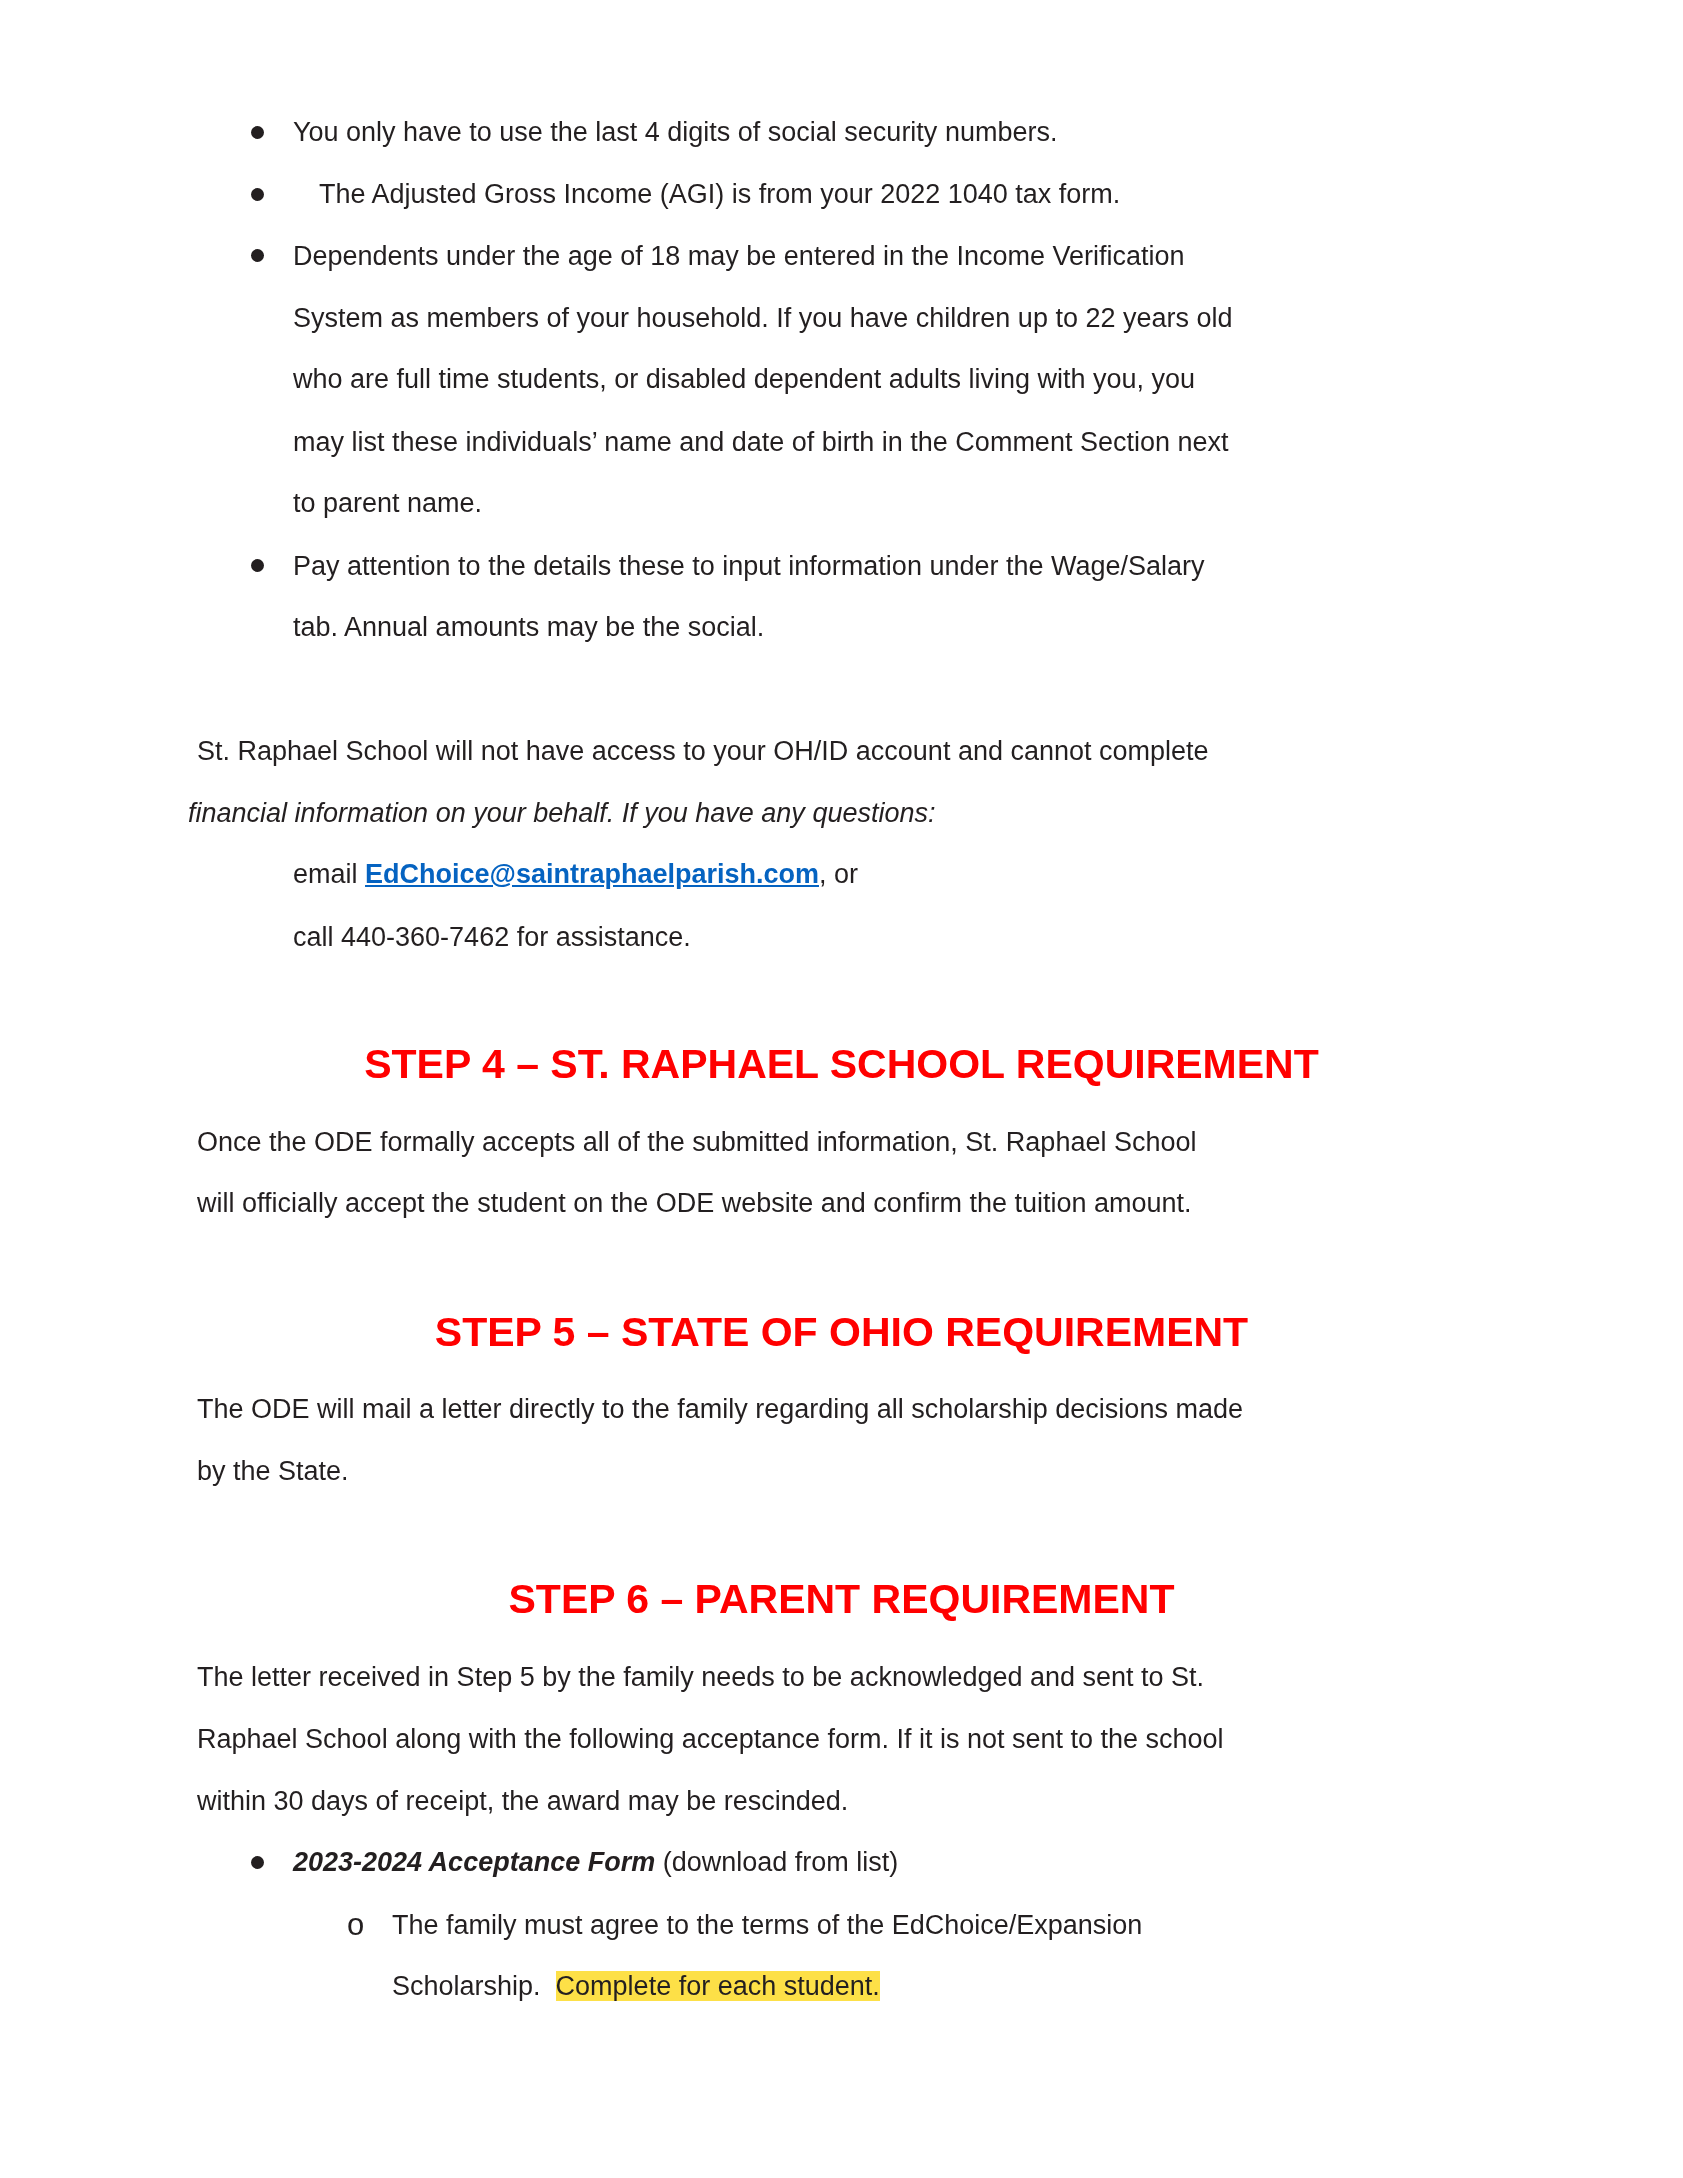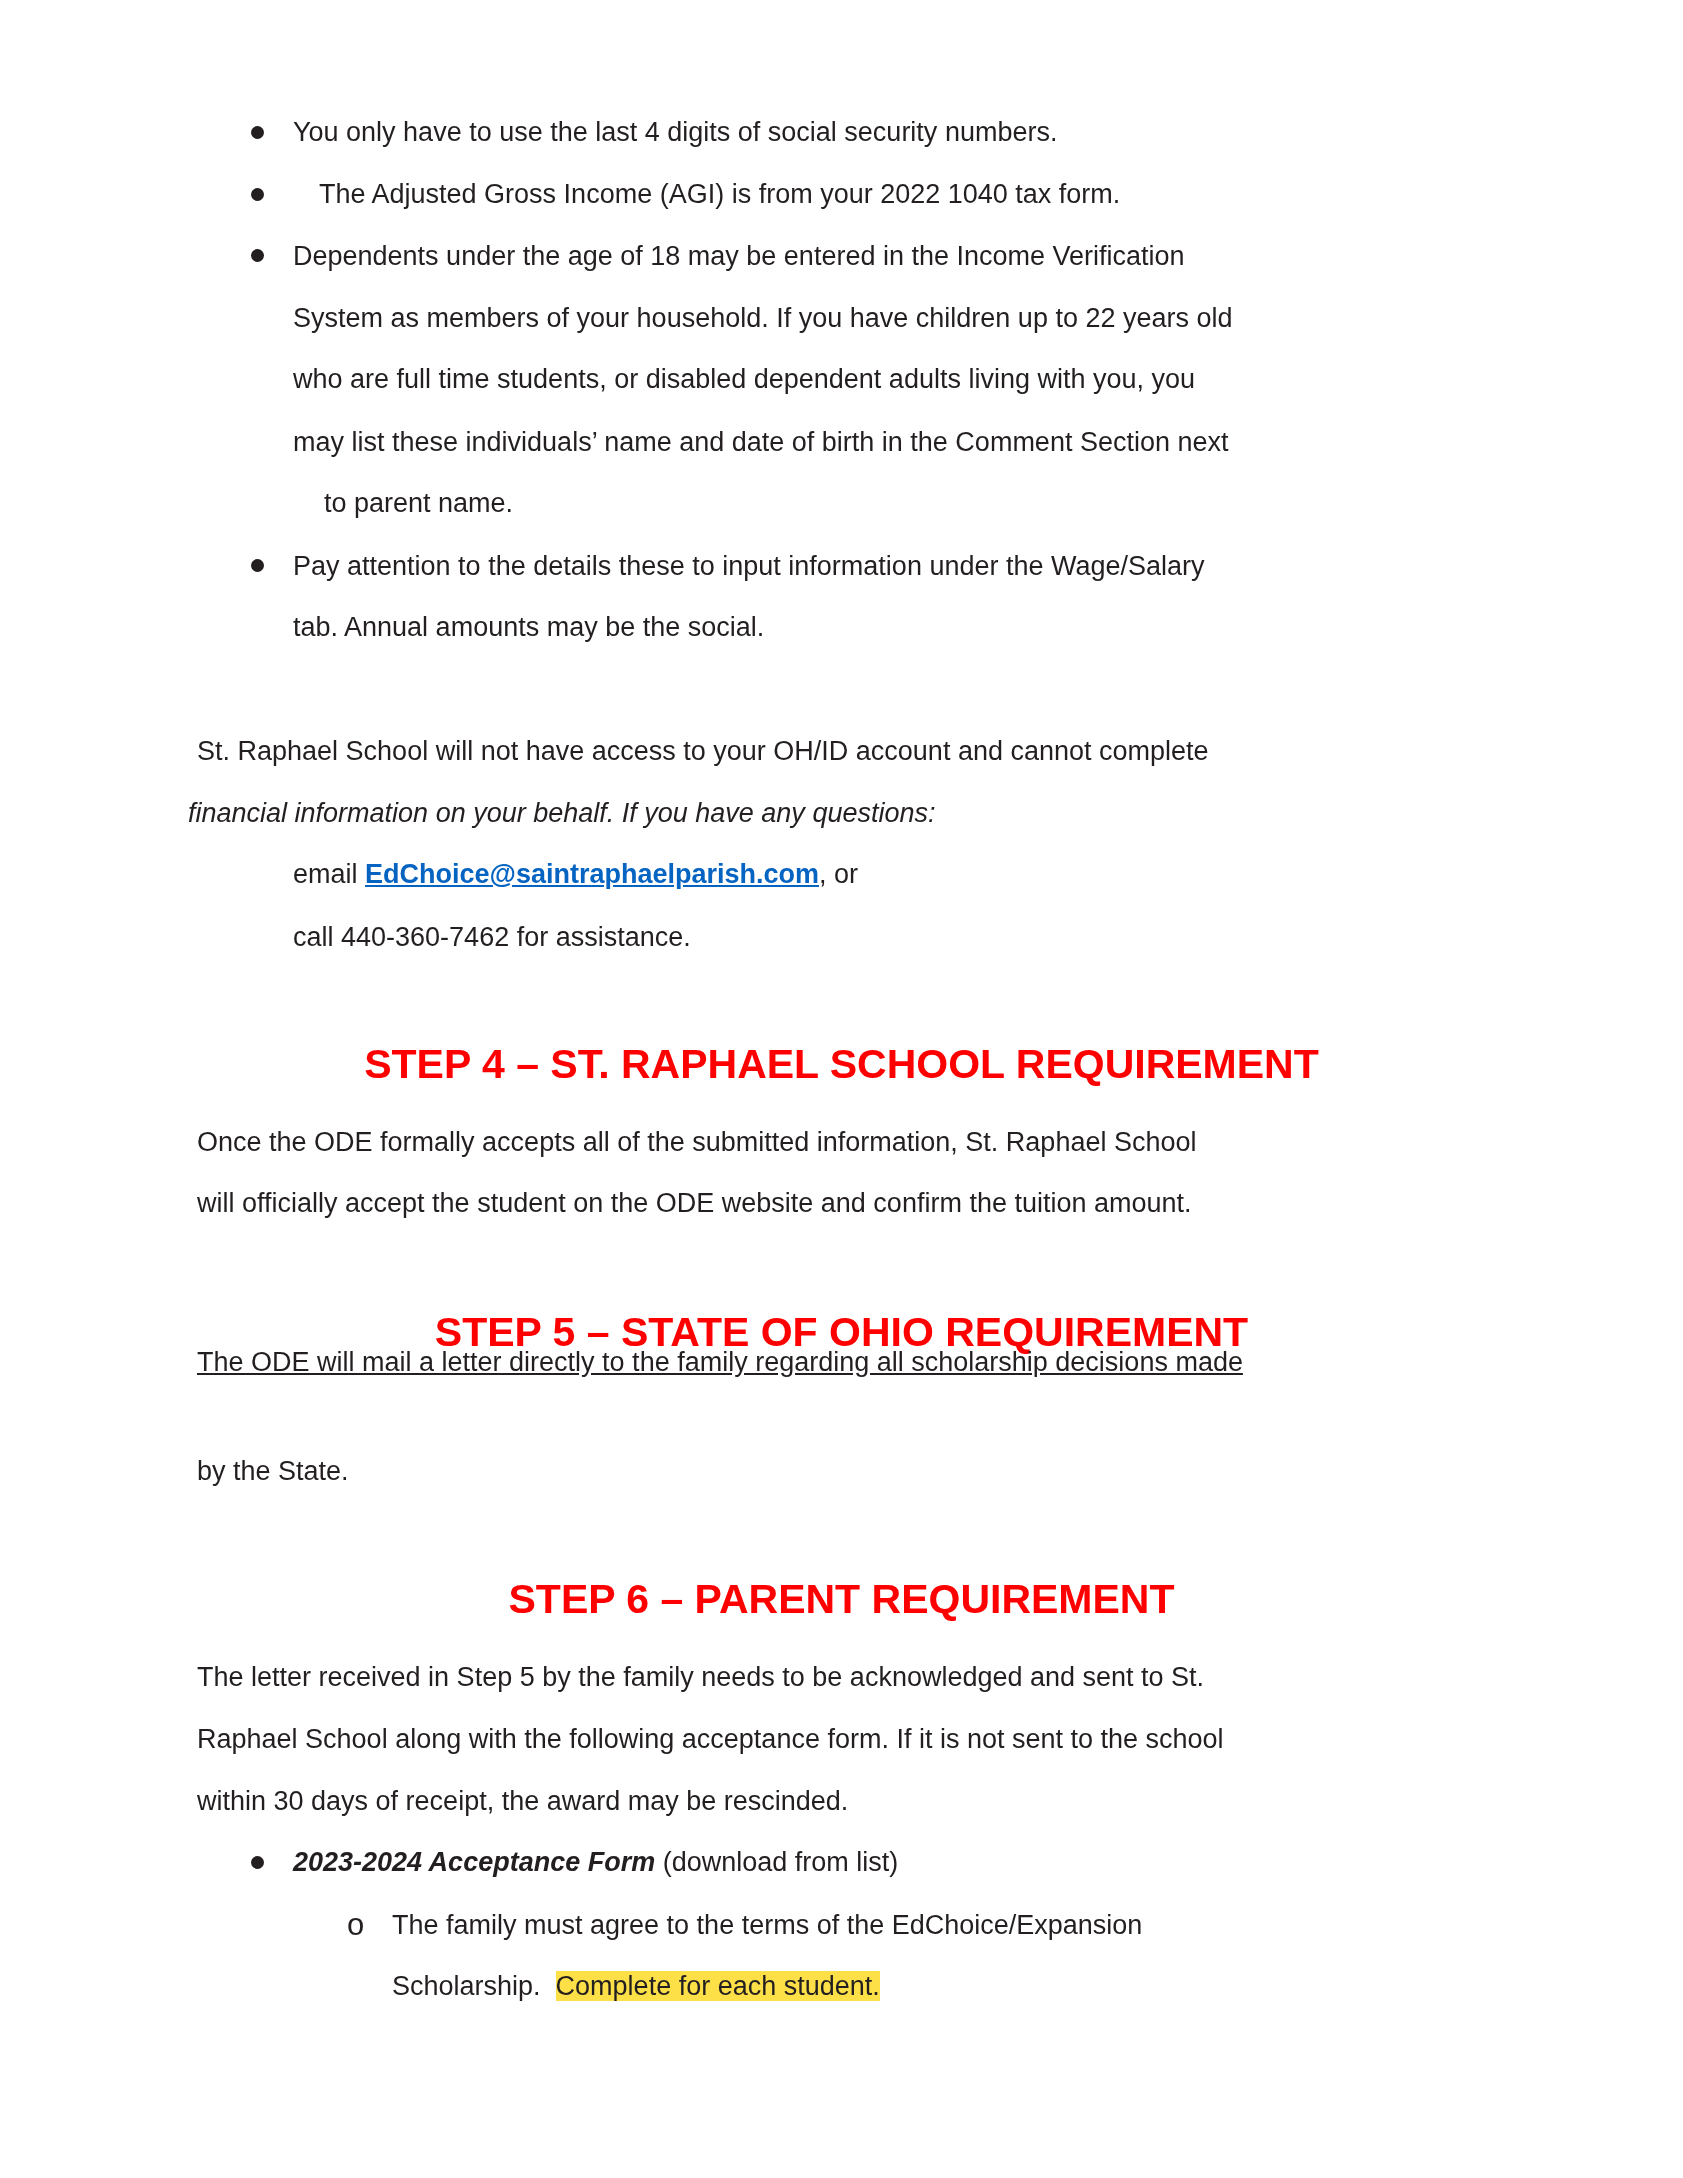--- a/index.html
+++ b/index.html
@@ -21,42 +21,42 @@
   <div class="line" style="left:293px; top:112px;">You only have to use the last 4 digits of social security numbers.</div>
 
   <span class="bullet" style="left:251px; top:188px;"></span>
   <div class="line" style="left:293px; top:174px;margin-left:26px;">The Adjusted Gross Income (AGI) is from your 2022 1040 tax form.</div>
 
   <span class="bullet" style="left:251px; top:249px;"></span>
   <div class="line" style="left:293px; top:236px;">Dependents under the age of 18 may be entered in the Income Verification</div>
   <div class="line" style="left:293px; top:298px;">System as members of your household. If you have children up to 22 years old</div>
   <div class="line" style="left:293px; top:359px;">who are full time students, or disabled dependent adults living with you, you</div>
   <div class="line" style="left:293px; top:422px;">may list these individuals’ name and date of birth in the Comment Section next</div>
-  <div class="line" style="left:293px; top:483px;margin-left:31px;">to parent name.</div>
+  <div class="line" style="left:293px; top:483px;">to parent name.</div>
 
   <span class="bullet" style="left:251px; top:559px;"></span>
   <div class="line" style="left:293px; top:546px;">Pay attention to the details these to input information under the Wage/Salary</div>
   <div class="line" style="left:293px; top:607px;">tab.  Annual amounts may be the social.</div>
 </div>
 
 <div>
   <div class="line" style="left:197px; top:731px;">St. Raphael School will not have access to your OH/ID account and cannot complete</div>
   <div class="line" style="left:188px; top:793px;font-style:italic;">financial information on your behalf.  If you have any questions:</div>
   <div class="line" style="left:293px; top:854px;">
     <span>email </span><span class="link">EdChoice@saintraphaelparish.com</span><span>,  or</span>
   </div>
   <div class="line" style="left:293px; top:917px;">call 440-360-7462 for assistance.</div>
 </div>
 
 <div class="heading" style="top:1039px; color:#ff0000;">STEP 4 – ST. RAPHAEL SCHOOL REQUIREMENT</div>
 <div class="line" style="left:197px; top:1122px;">Once the ODE formally accepts all of the submitted information, St. Raphael School</div>
 <div class="line" style="left:197px; top:1183px;">will officially accept the student on the ODE website and confirm the tuition amount.</div>
 
 <div class="heading" style="top:1307px; color:#ff0000;">STEP 5 – STATE OF OHIO REQUIREMENT</div>
-<div class="line" style="left:197px; top:1342px;text-decoration:underline;">The ODE will mail a letter directly to the family regarding all scholarship decisions made</div>
+<div class="line" style="left:197px; top:1389px;">The ODE will mail a letter directly to the family regarding all scholarship decisions made</div>
 <div class="line" style="left:197px; top:1451px;">by the State.</div>
 
 <div class="heading" style="top:1574px; color:#ff0000;">STEP 6 – PARENT REQUIREMENT</div>
 <div class="line" style="left:197px; top:1657px;">The letter received in Step 5 by the family needs to be acknowledged and sent to St.</div>
 <div class="line" style="left:197px; top:1719px;">Raphael School along with the following acceptance form.  If it is not sent to the school</div>
 <div class="line" style="left:197px; top:1781px;">within 30 days of receipt, the award may be rescinded.</div>
 
 <span class="bullet" style="left:251px; top:1856px;"></span>
 <div class="line" style="left:293px; top:1842px;">
   <span style="font-weight:bold; font-style:italic;">2023-2024 Acceptance Form</span><span> (download from list)</span>

